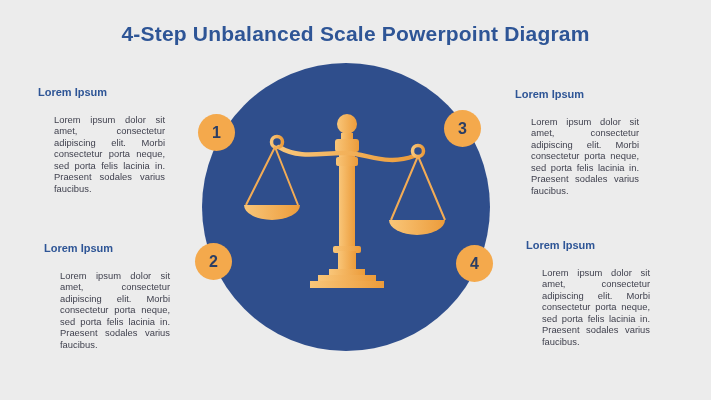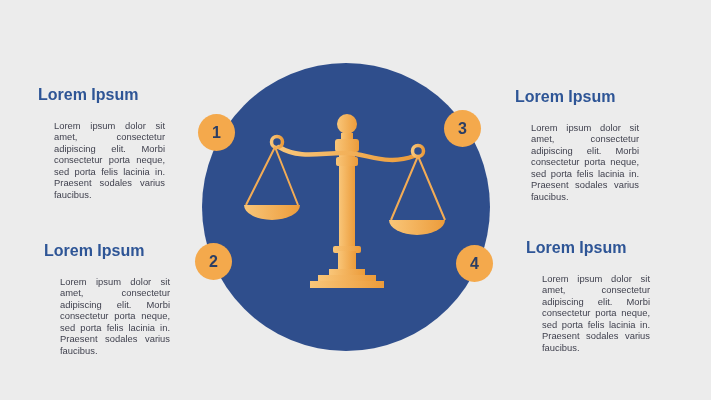--- a/index.html
+++ b/index.html
@@ -39,41 +39,42 @@
     display:flex;align-items:center;justify-content:center;
     line-height:1;
   }
   .badge-1{left:198px;top:114px;}
   .badge-2{left:195px;top:243px;}
   .badge-3{left:444px;top:110px;}
   .badge-4{left:456px;top:245px;}
   .block{position:absolute;}
   .block h2{
     margin:0 0 9px 0;
-    font-size:16px;
+    font-size:11px;
     font-weight:bold;
     color:#2E5596;
   }
   .block p{
     margin:16px;
     font-size:9.4px;
     line-height:1.22;
     color:#41424F;
     text-align:justify;
   }
   .block-tl{left:38px;top:86px;width:143px;}
   .block-bl{left:44px;top:242px;width:142px;}
   .block-tr{left:515px;top:88px;width:140px;}
   .block-br{left:526px;top:239px;width:140px;}
 </style>
 </head>
 <body>
 
 <div class="slide">
 
+  <h1 class="title">4-Step Unbalanced Scale Powerpoint Diagram</h1>
 
   <div class="center-circle">
     <svg viewBox="0 0 288 288" aria-hidden="true">
       <defs>
         <linearGradient id="gold" x1="0" y1="0" x2="1" y2="0">
           <stop offset="0" stop-color="#F9C679"></stop>
           <stop offset="1" stop-color="#EC9C3B"></stop>
         </linearGradient>
       </defs>
 

